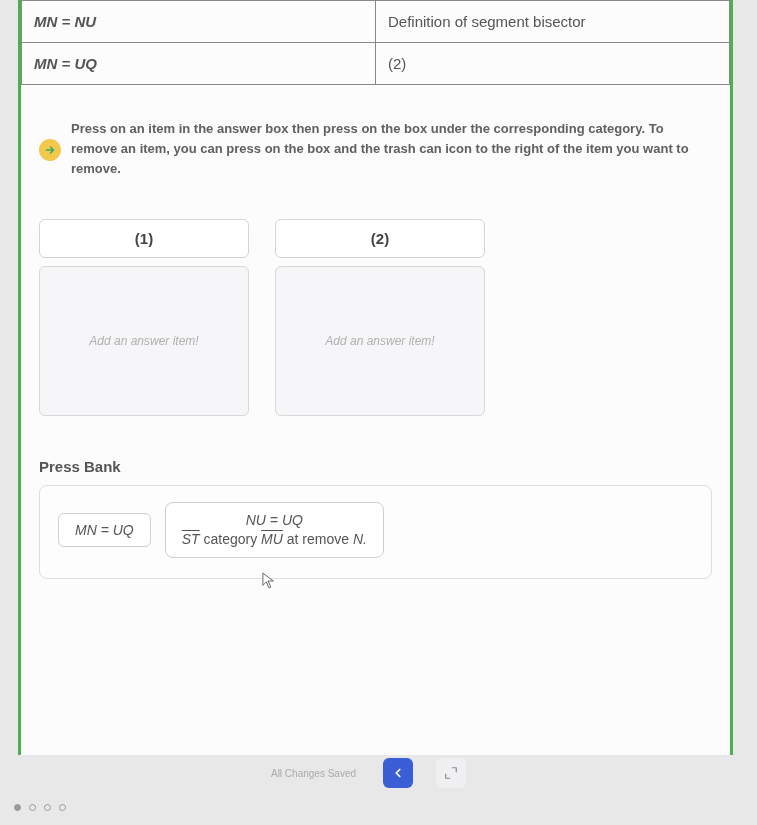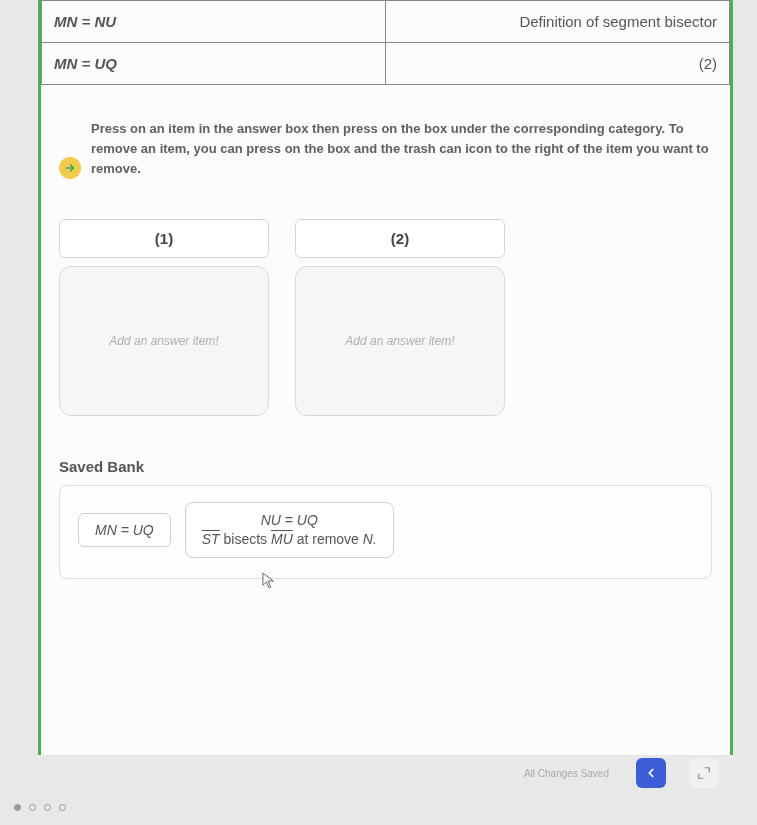--- a/index.html
+++ b/index.html
@@ -14,45 +14,44 @@
   .page-frame {
     position: absolute;
     left: 18px;
     top: 0;
     right: 24px;
     bottom: 70px;
     background: #fcfcfd;
     border-left: 3px solid #4caf50;
     border-right: 3px solid #4caf50;
     padding: 0;
-    margin-left: 20px;
   }
   
   .proof-table {
     width: 100%;
     border-collapse: collapse;
     table-layout: fixed;
   }
   .proof-table td {
     border: 1px solid #888;
     padding: 10px 12px;
     height: 42px;
     vertical-align: middle;
     font-size: 15px;
     color: #555;
   }
   .proof-table td.left { width: 50%; font-style: italic; font-weight: 600; }
-  .proof-table td.right { text-align: right; }
+  .proof-table td.right { text-align: left; }
   .content-pad { padding: 0 18px; }
   
   .instruction-row {
     display: flex;
     gap: 10px;
     margin-top: 34px;
-    align-items: flex-end;
+    align-items: center;
   }
   .arrow-badge {
     width: 22px; height: 22px;
     border-radius: 50%;
     background: #f2c94c;
     display: flex; align-items: center; justify-content: center;
     flex-shrink: 0;
     margin-top: 2px;
   }
   .arrow-badge svg { width: 12px; height: 12px; }
@@ -75,21 +74,21 @@
     background: #fff;
     text-align: center;
     padding: 10px 0;
     font-weight: 700;
     font-size: 15px;
     color: #444;
     margin-bottom: 8px;
   }
   .drop-zone {
     border: 1px solid #d8d8d8;
-    border-radius: 12px;
+    border-radius: 6px;
     background: #f6f6f8;
     height: 150px;
     display: flex;
     align-items: center;
     justify-content: center;
     color: #b0b0b0;
     font-style: italic;
     font-size: 12px;
   }
   
@@ -125,21 +124,21 @@
   .bank-item .ital { font-style: italic; }
   .bank-item.multi { line-height: 1.35; border-radius: 8px; }
   
   .footer-bar {
     position: absolute;
     left: 18px; right: 24px;
     bottom: 32px;
     height: 40px;
     display: flex;
     align-items: center;
-    justify-content: flex-end;
+    justify-content: center;
     gap: 23px;
     padding-right: 14px;
   }
   .status-text {
     font-size: 10px;
     color: #aaa;
     margin-right: 4px;
   }
   .nav-btn {
     width: 30px; height: 30px;
@@ -204,30 +203,30 @@
       <div class="drop-col">
         <div class="drop-header">(1)</div>
         <div class="drop-zone">Add an answer item!</div>
       </div>
       <div class="drop-col">
         <div class="drop-header">(2)</div>
         <div class="drop-zone">Add an answer item!</div>
       </div>
     </div>
 
-    <div class="bank-heading">Saved Bank</div>
+    <div class="bank-heading">Press Bank</div>
 
     <div class="bank-box">
       <div class="bank-item">
         <span class="ital">MN = UQ</span>
       </div>
       <div class="bank-item multi">
         <div class="ital">NU = UQ</div>
         <div>
-          <span class="overline ital">ST</span><span> bisects </span><span class="overline ital">MU</span><span> at remove </span><span class="ital">N.</span>
+          <span class="overline ital">ST</span><span> category </span><span class="overline ital">MU</span><span> at remove </span><span class="ital">N.</span>
         </div>
       </div>
     </div>
 
   </div>
 </div>
 
 <svg class="cursor-pointer" viewBox="0 0 16 20">
   <path d="M1 1 L1 15 L5 11 L8 18 L10 17 L7 10 L13 10 Z" fill="#fff" stroke="#555" stroke-width="1"></path>
 </svg>

